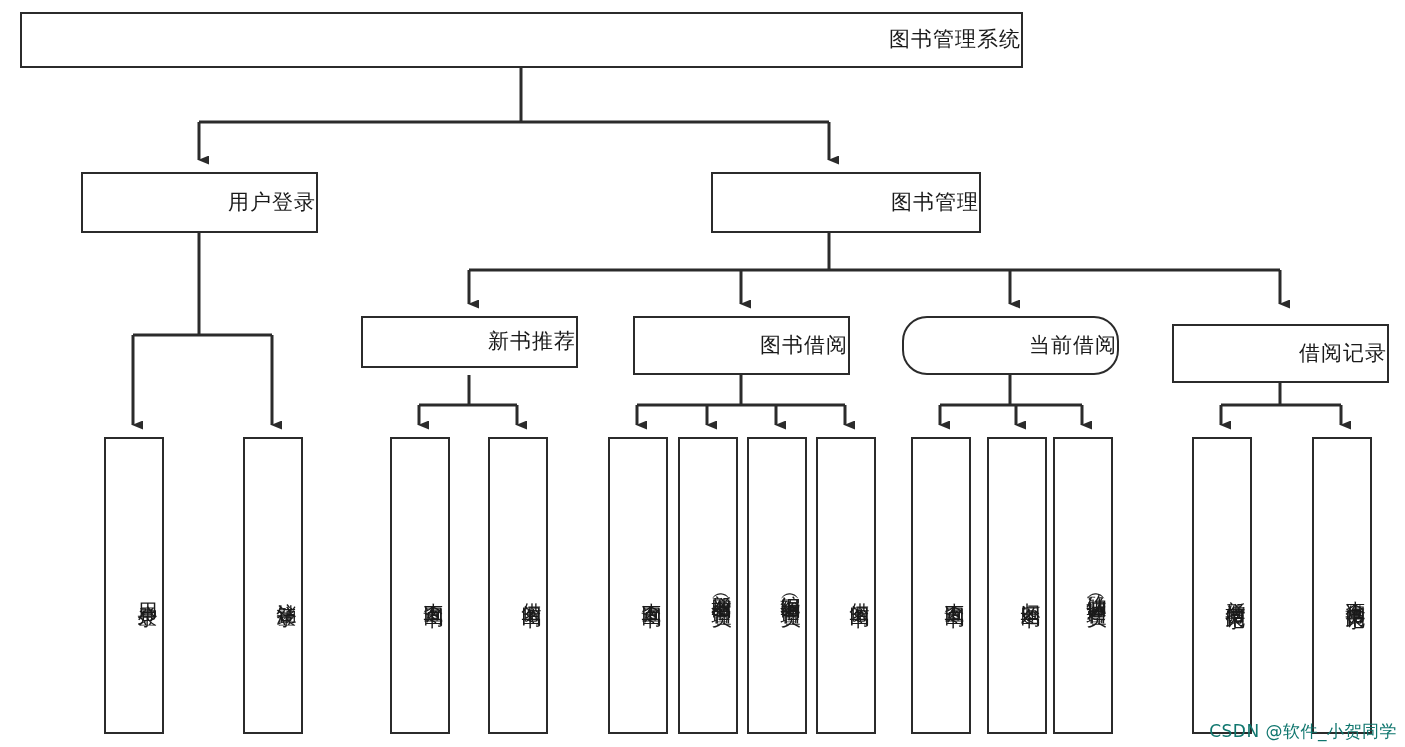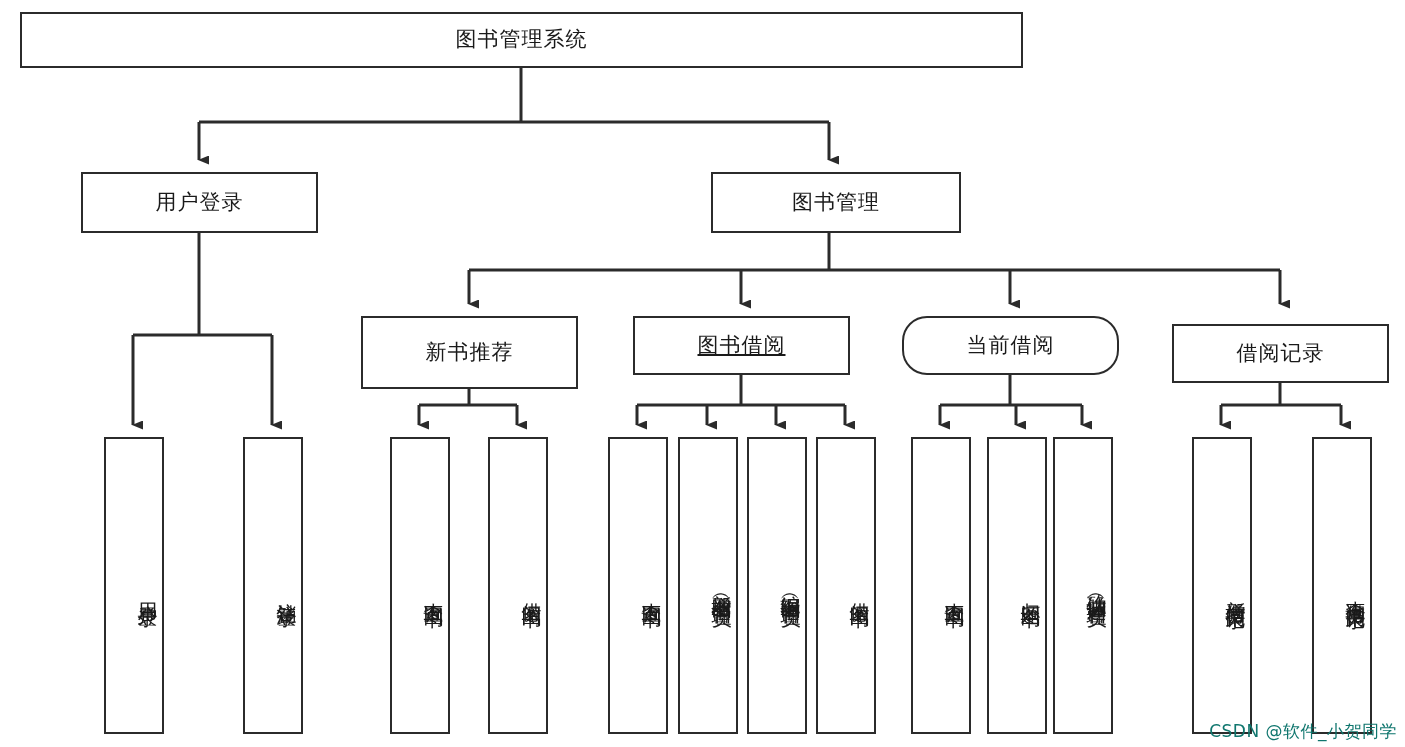--- a/index.html
+++ b/index.html
@@ -25,21 +25,21 @@
     height: 747px;
   }
   .node {
     position: absolute;
     box-sizing: border-box;
     border: 2px solid #2b2b2b;
     background: #ffffff;
     color: #1a1a1a;
     display: flex;
     align-items: center;
-    justify-content: center;
+    justify-content: flex-end;
     text-align: center;
   }
   .node.horiz {
     font-size: 21px;
     letter-spacing: 1px;
     line-height: 1.2;
   }
   .node.vert {
     writing-mode: vertical-rl;
     text-orientation: upright;
@@ -115,27 +115,27 @@
       </g>
   </svg>
 
   <div id="nodes-layer">
       <div class="node horiz" style="left: 20px; top: 12px; width: 1003px; height: 56px;">
         <span class="node-label">图书管理系统</span>
       </div>
       <div class="node horiz" style="left: 81px; top: 172px; width: 237px; height: 61px;">
         <span class="node-label">用户登录</span>
       </div>
-      <div class="node horiz" style="left: 711px; top: 172px; width: 250px; height: 61px;">
+      <div class="node horiz" style="left: 711px; top: 172px; width: 270px; height: 61px;">
         <span class="node-label">图书管理</span>
       </div>
-      <div class="node horiz" style="left: 361px; top: 316px; width: 217px; height: 73px;">
+      <div class="node horiz" style="left: 361px; top: 316px; width: 217px; height: 52px;">
         <span class="node-label">新书推荐</span>
       </div>
-      <div class="node horiz" style="left: 633px; top: 316px; width: 217px; height: 59px; text-decoration: underline;">
+      <div class="node horiz" style="left: 633px; top: 316px; width: 217px; height: 59px;">
         <span class="node-label">图书借阅</span>
       </div>
       <div class="node horiz" style="left: 902px; top: 316px; width: 217px; height: 59px; border-radius: 25px;">
         <span class="node-label">当前借阅</span>
       </div>
       <div class="node horiz" style="left: 1172px; top: 316px; width: 217px; height: 59px; margin-top: 8px;">
         <span class="node-label">借阅记录</span>
       </div>
       <div class="node vert" style="left: 104px; top: 437px; width: 60px; height: 297px;">
         <span class="node-label">用户登录</span>

